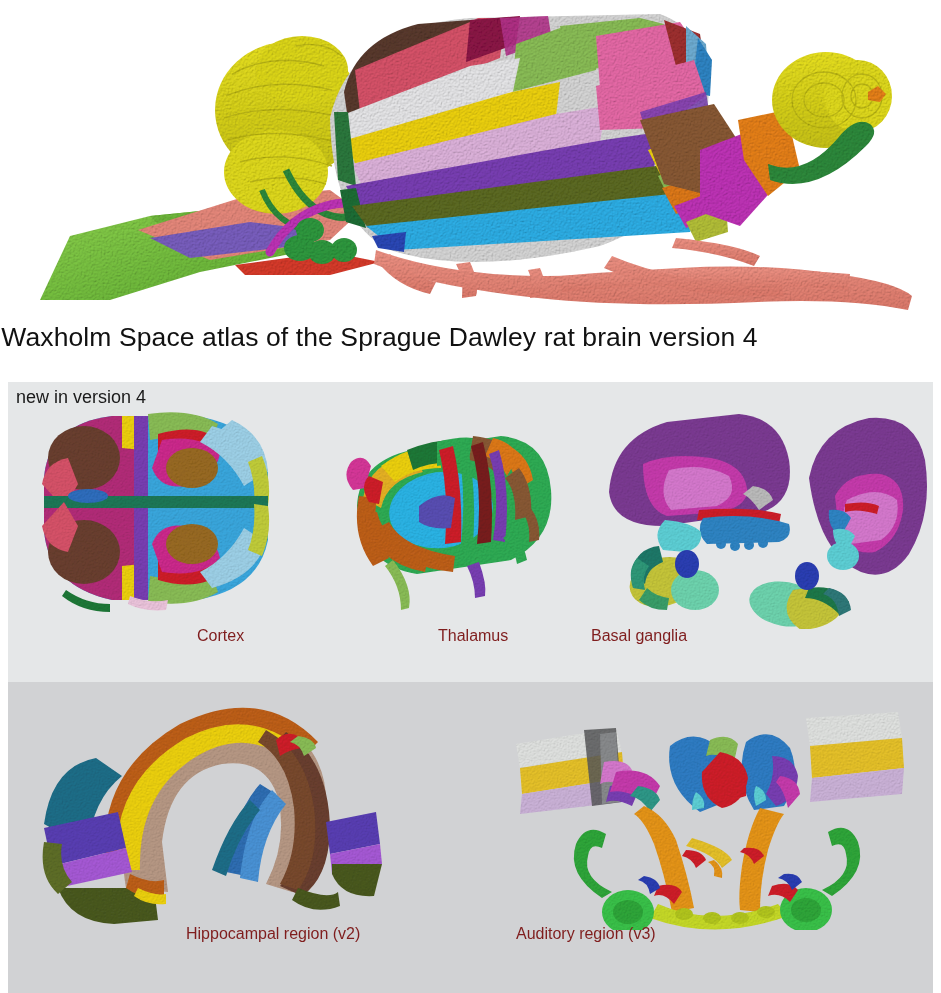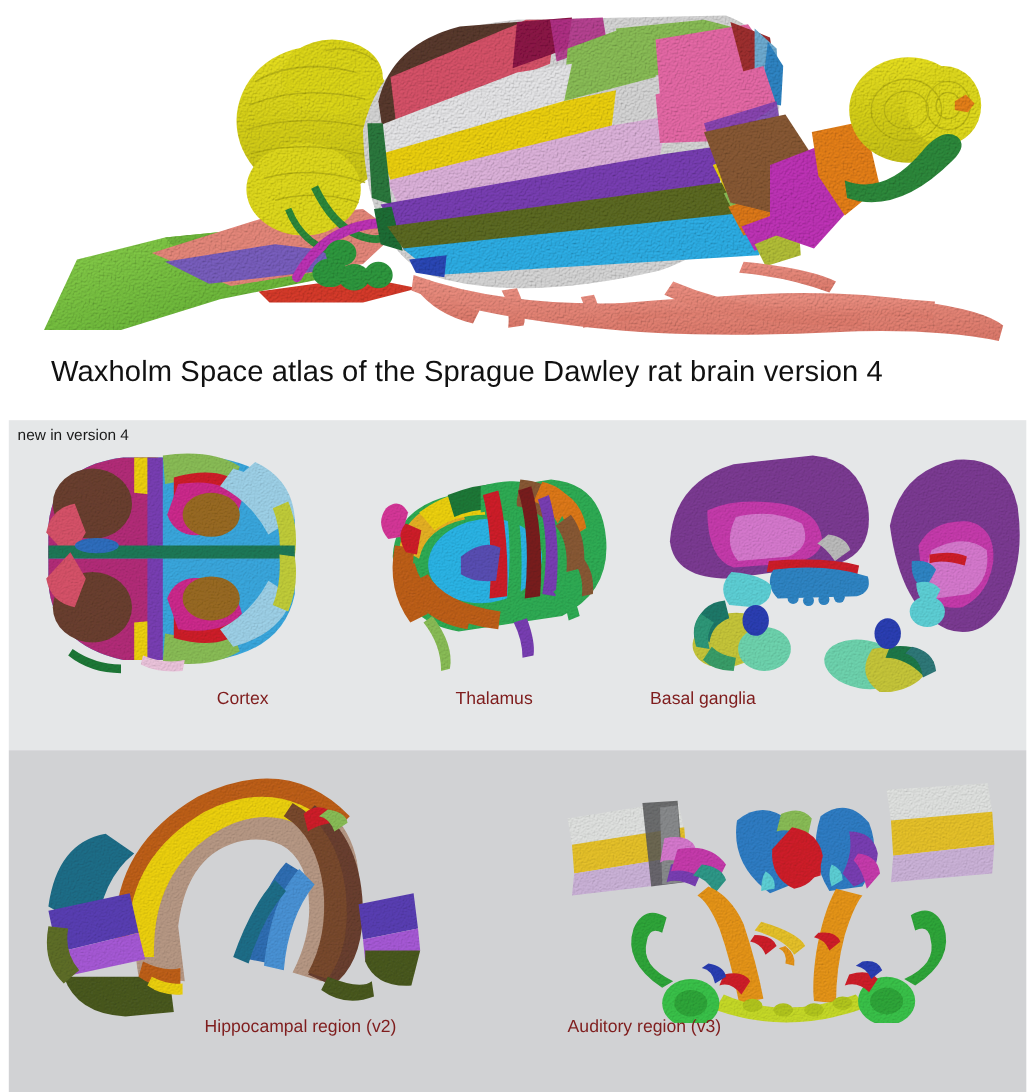--- a/index.html
+++ b/index.html
@@ -5,39 +5,39 @@
   html,body{margin:0;padding:0;background:#ffffff;}
   body{width:941px;height:993px;position:relative;overflow:hidden;
        font-family:"Liberation Sans","DejaVu Sans",sans-serif;color:#1a1a1a;}
 
   
   #hero{position:absolute;left:0;top:0;width:941px;height:312px;background:#fff;overflow:hidden;}
   #hero svg{position:absolute;left:0;top:0;}
 
   
   #title{position:absolute;left:0;top:314px;width:759px;height:46px;
-         display:flex;align-items:center;justify-content:center;background:#fff;padding-left:45px;}
+         display:flex;align-items:center;justify-content:center;background:#fff;}
   #title span{font-size:26.5px;letter-spacing:.1px;color:#111;white-space:nowrap;}
 
   
   .panel{position:absolute;left:8px;width:925px;overflow:hidden;}
   #panel-new{top:382px;height:300px;background:#e5e7e8;}
   #panel-prev{top:682px;height:388px;background:#d1d2d4;}
 
-  .panel-note{position:absolute;left:8px;top:5px;font-size:14px;color:#1a1a1a;}
+  .panel-note{position:absolute;left:8px;top:5px;font-size:18px;color:#1a1a1a;}
 
   .fig{position:absolute;}
   .fig svg{display:block;}
   .fig-label{position:absolute;font-size:16px;color:#7f1d1d;white-space:nowrap;}
 
   
   #fig-cortex{left:18px;top:18px;width:250px;height:225px;}
   #lbl-cortex{left:189px;top:245px;}
   #fig-thalamus{left:325px;top:28px;width:235px;height:210px;}
-  #lbl-thalamus{left:406px;top:245px;}
+  #lbl-thalamus{left:430px;top:245px;}
   #fig-basal{left:595px;top:22px;width:330px;height:225px;}
   #lbl-basal{left:583px;top:245px;}
 
   
   #fig-hippo{left:22px;top:10px;width:360px;height:235px;}
   #lbl-hippo{left:178px;top:243px;}
   #fig-aud{left:480px;top:8px;width:445px;height:240px;}
   #lbl-aud{left:508px;top:243px;}
 </style>
 </head>

